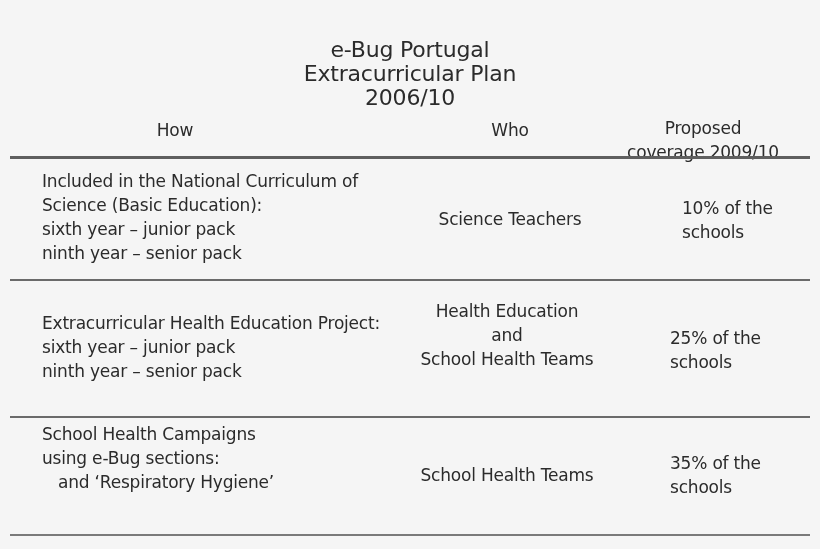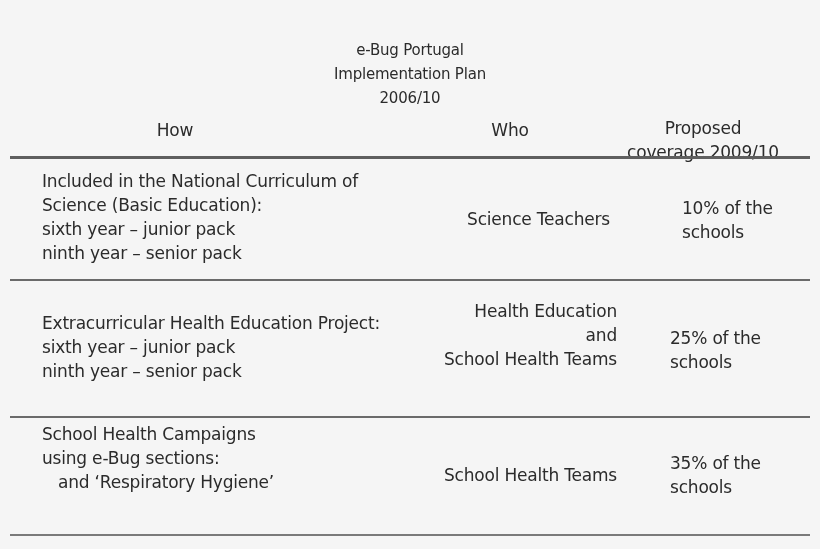--- a/index.html
+++ b/index.html
@@ -17,21 +17,21 @@
       font-size: 17px;
       letter-spacing: -0.2px;
     }
     .title {
       position: absolute;
       left: 250px;
       top: 38px;
       width: 320px;
       text-align: center;
       line-height: 24px;
-      font-size: 15px;
+      font-size: 22px;
     }
     .title div { white-space: nowrap; }
     .hdr {
       position: absolute;
       line-height: 24px;
       text-align: center;
       white-space: nowrap;
     }
     .hdr-how { left: 120px; top: 118px; width: 110px; }
     .hdr-who { left: 460px; top: 118px; width: 100px; }
@@ -45,30 +45,30 @@
     .rule-head { top: 156px; height: 3px; background: #5f5f5f; }
     .rule-r1 { top: 279px; height: 2px; }
     .rule-r2 { top: 416px; height: 2px; }
     .rule-bot { top: 534px; height: 2px; background: #7a7a7a; }
     .cell {
       position: absolute;
       line-height: 24px;
       white-space: nowrap;
     }
     .how { left: 18px; margin-left: 24px; }
-    .who { text-align: right; }
+    .who { text-align: center; }
     .cov { left: 670px; }
     .indent { padding-left: 16px; }
   </style>
 </head>
 <body>
 
 <div class="title">
   <div>e-Bug Portugal</div>
-  <div>Implementation Plan</div>
+  <div>Extracurricular Plan</div>
   <div>2006/10</div>
 </div>
 
 <div class="hdr hdr-how">How</div>
 <div class="hdr hdr-who">Who</div>
 <div class="hdr hdr-cov">
   <div>Proposed</div>
   <div>coverage 2009/10</div>
 </div>
 

